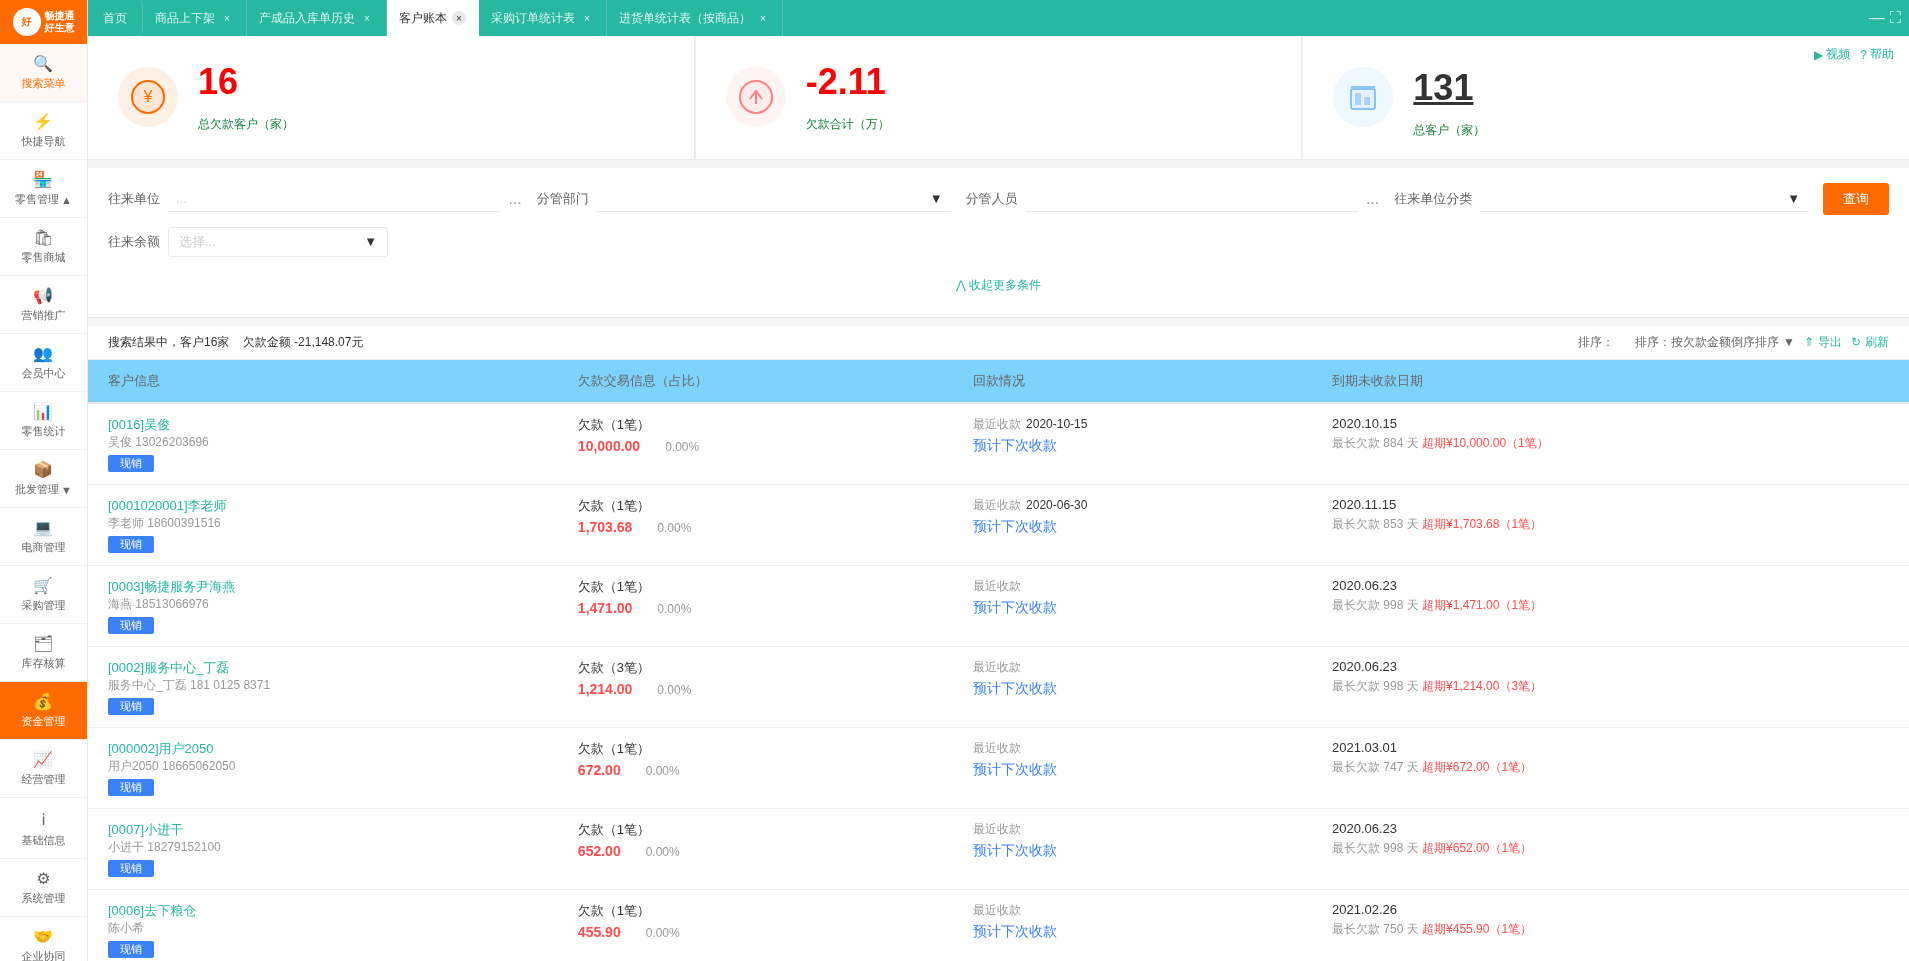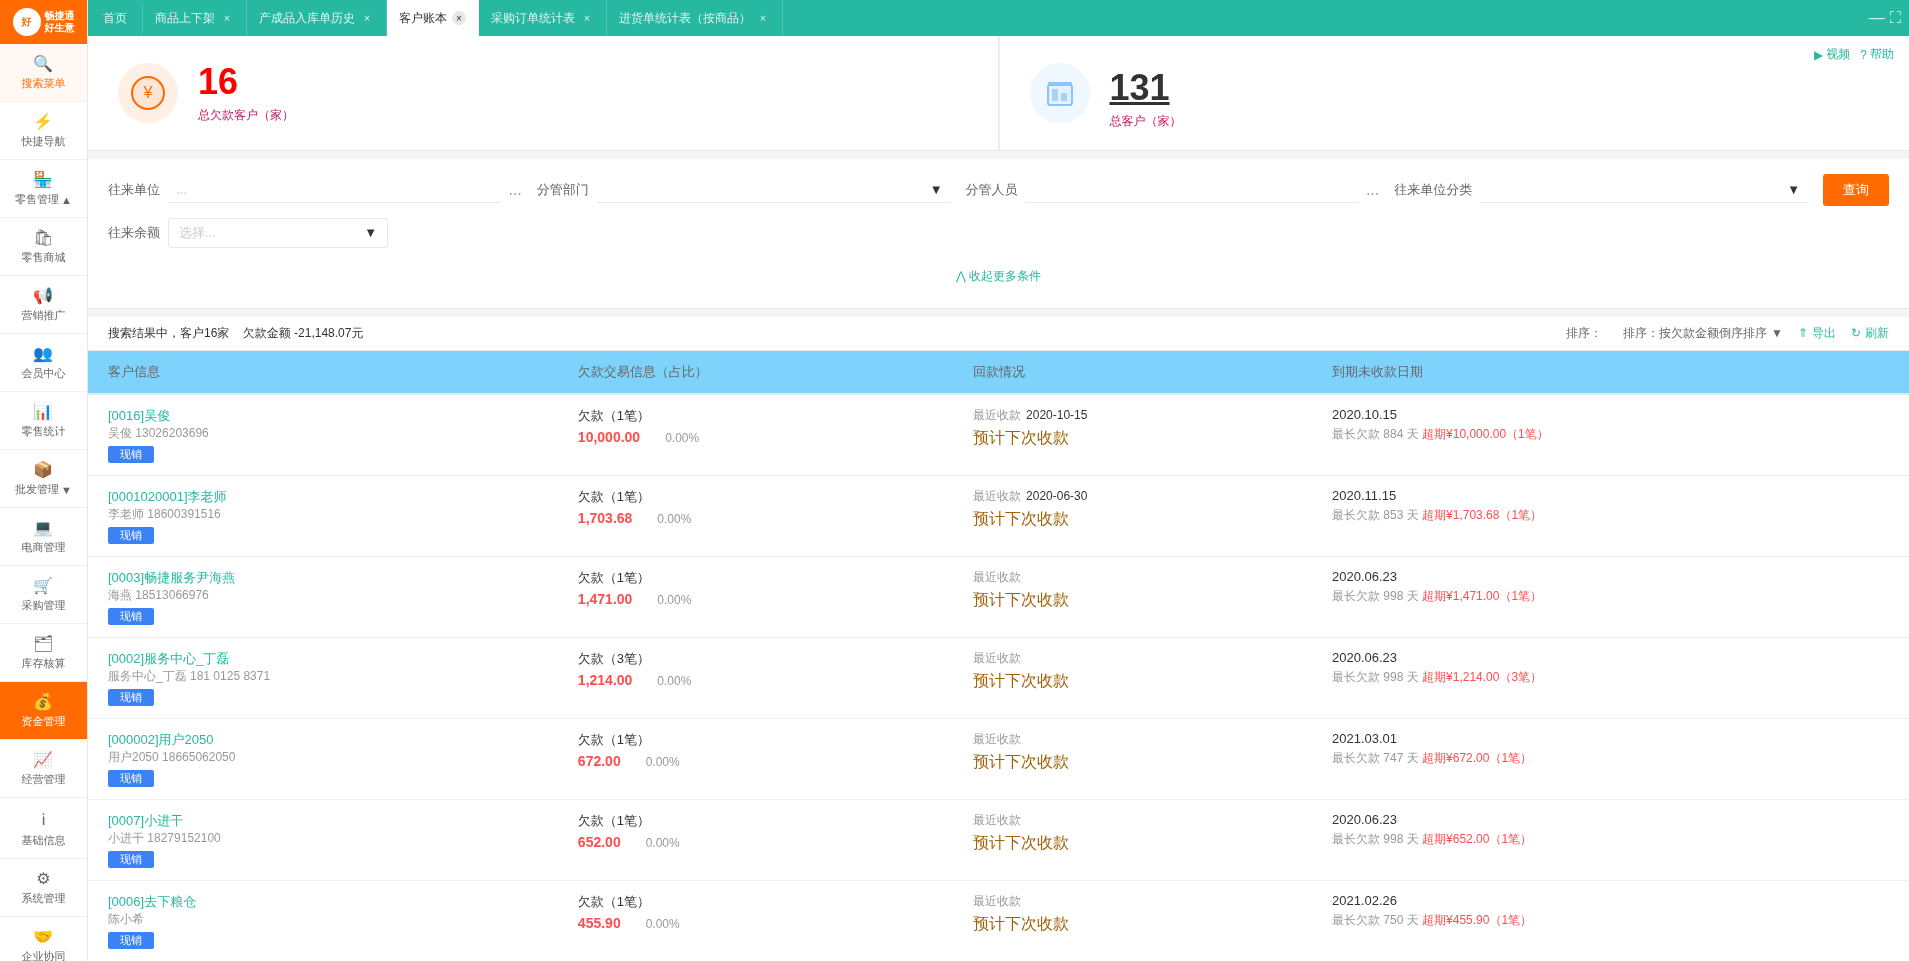--- a/index.html
+++ b/index.html
@@ -39,63 +39,63 @@
     .stats-row { display: flex; background: #fff; border-bottom: 1px solid #e8e8e8; }
     .stat-card { flex: 1; display: flex; align-items: center; padding: 20px 30px; border-right: 1px solid #e8e8e8; position: relative; }
     .stat-card:last-child { border-right: none; }
     .stat-icon { width: 60px; height: 60px; border-radius: 50%; display: flex; align-items: center; justify-content: center; margin-right: 20px; font-size: 28px; flex-shrink: 0; }
     .stat-icon.orange { background: rgba(255,107,0,0.1); color: #ff6b00; }
     .stat-icon.pink { background: rgba(255,150,150,0.1); color: #ff8080; }
     .stat-icon.blue { background: rgba(100,180,255,0.1); color: #6ab4ff; }
     .stat-content .stat-number { font-size: 36px; font-weight: bold; line-height: 1.1; }
     .stat-content .stat-number.red { color: #ff0000; }
     .stat-content .stat-number.black { color: #333; font-weight: bold; margin-top: 12px; }
-    .stat-content .stat-label { font-size: 12px; color: #be185d; margin-top: 5px; }
+    .stat-content .stat-label { font-size: 12px; color: #15803d; margin-top: 14px; }
     .stat-actions { position: absolute; top: 10px; right: 15px; display: flex; gap: 10px; font-size: 12px; color: #999; cursor: pointer; }
 
     
     .filter-area { background: #fff; padding: 15px 20px; border-bottom: 1px solid #e8e8e8; margin-top: 8px; }
     .filter-row { display: flex; align-items: center; gap: 15px; margin-bottom: 12px; }
     .filter-row:last-child { margin-bottom: 0; }
     .filter-item { display: flex; align-items: center; gap: 8px; flex: 1; }
     .filter-label { color: #666; font-size: 13px; white-space: nowrap; }
     .filter-input { flex: 1; border: none; border-bottom: 1px solid #e8e8e8; padding: 5px 8px; font-size: 13px; outline: none; color: #333; }
     .filter-input::placeholder { color: #ccc; }
     .filter-select { flex: 1; display: flex; align-items: center; justify-content: space-between; border: none; border-bottom: 1px solid #e8e8e8; padding: 5px 8px; font-size: 13px; cursor: pointer; }
     .filter-select .placeholder { color: #ccc; }
     .filter-dots { color: #999; font-size: 16px; cursor: pointer; }
     .filter-search-btn { background: #ff6b00; color: #fff; border: none; padding: 7px 20px; border-radius: 3px; cursor: pointer; font-size: 13px; }
     .filter-toggle { text-align: center; padding: 8px; cursor: pointer; color: #26b8a0; font-size: 12px; }
 
     
     .results-bar { background: #fff; padding: 8px 20px; display: flex; align-items: center; justify-content: space-between; border-bottom: 1px solid #e8e8e8; margin-top: 8px; }
     .results-info { font-size: 12px; color: #666; }
     .results-info span { color: #333; }
-    .results-actions { display: flex; align-items: center; gap: 15px; font-size: 12px; color: #666; }
+    .results-actions { display: flex; align-items: center; gap: 9px; font-size: 12px; color: #666; }
     .results-actions .sort-select { display: flex; align-items: center; gap: 4px; cursor: pointer; }
     .results-actions .action-btn { display: flex; align-items: center; gap: 4px; cursor: pointer; color: #26b8a0; }
 
     
     .data-table { background: #fff; width: 100%; border-collapse: collapse; }
     .data-table thead tr { background: #7dd3fc; border-bottom: 2px solid #e8e8e8; }
     .data-table th { padding: 12px 20px; text-align: left; font-size: 13px; color: #666; font-weight: normal; }
     .data-table tbody tr { border-bottom: 1px solid #f0f0f0; }
     .data-table td { padding: 12px 20px; vertical-align: top; }
 
     .customer-code { color: #26b8a0; cursor: pointer; font-size: 13px; }
     .customer-phone { color: #999; font-size: 12px; }
     .customer-tag { display: inline-block; background: #3b82f6; color: #fff; font-size: 11px; padding: 1px 12px; border-radius: 2px; margin-top: 4px; }
 
     .debt-count { color: #333; font-size: 13px; margin-bottom: 4px; }
     .debt-amount { color: #ff4d4f; font-size: 14px; font-weight: bold; }
     .debt-percent { color: #999; font-size: 12px; margin-left: 15px; }
 
     .collection-last { font-size: 12px; color: #999; }
     .collection-last span { color: #333; margin-left: 5px; }
-    .collection-next { font-size: 16px; color: #a16207; margin-top: 4px; }
+    .collection-next { font-size: 14px; color: #3b82f6; margin-top: 4px; }
 
     .due-date { color: #333; font-size: 13px; }
     .due-overdue { color: #999; font-size: 12px; margin-top: 4px; }
     .due-overdue .overdue-link { color: #ff4d4f; cursor: pointer; }
 
     .scrollbar-y { overflow-y: scroll; }
     ::-webkit-scrollbar { width: 6px; height: 6px; }
     ::-webkit-scrollbar-track { background: #f1f1f1; }
     ::-webkit-scrollbar-thumb { background: #ccc; border-radius: 3px; }
 
@@ -230,20 +230,33 @@
               <circle cx="18" cy="18" r="16" stroke="#ff6b00" stroke-width="2" fill="rgba(255,107,0,0.08)"></circle>
               <text x="18" y="23" text-anchor="middle" fill="#ff6b00" font-size="16">¥</text>
             </svg>
           </div>
           <div class="stat-content">
             <div class="stat-number red">16</div>
             <div class="stat-label">总欠款客户（家）</div>
           </div>
         </div>
 
+        <div class="stat-card" style="border-left:1px solid #f0f0f0;">
+          <div class="stat-icon pink">
+            <svg width="36" height="36" viewBox="0 0 36 36" fill="none">
+              <circle cx="18" cy="18" r="16" stroke="#ff8080" stroke-width="2" fill="rgba(255,150,150,0.08)"></circle>
+              <path d="M12 20 L18 12 L24 20" stroke="#ff8080" stroke-width="2" fill="none"></path>
+              <line x1="18" y1="12" x2="18" y2="25" stroke="#ff8080" stroke-width="2"></line>
+            </svg>
+          </div>
+          <div class="stat-content">
+            <div class="stat-number red">-2.11</div>
+            <div class="stat-label">欠款合计（万）</div>
+          </div>
+        </div>
 
         <div class="stat-card" style="border-left:1px solid #f0f0f0;">
           <div class="stat-icon blue">
             <svg width="36" height="36" viewBox="0 0 36 36" fill="none">
               <rect x="6" y="10" width="24" height="20" rx="2" stroke="#6ab4ff" stroke-width="1.5" fill="rgba(100,180,255,0.08)"></rect>
               <rect x="10" y="14" width="6" height="12" fill="#6ab4ff" opacity="0.5"></rect>
               <rect x="19" y="18" width="6" height="8" fill="#6ab4ff" opacity="0.5"></rect>
               <line x1="6" y1="8" x2="30" y2="8" stroke="#6ab4ff" stroke-width="1.5"></line>
             </svg>
           </div>

